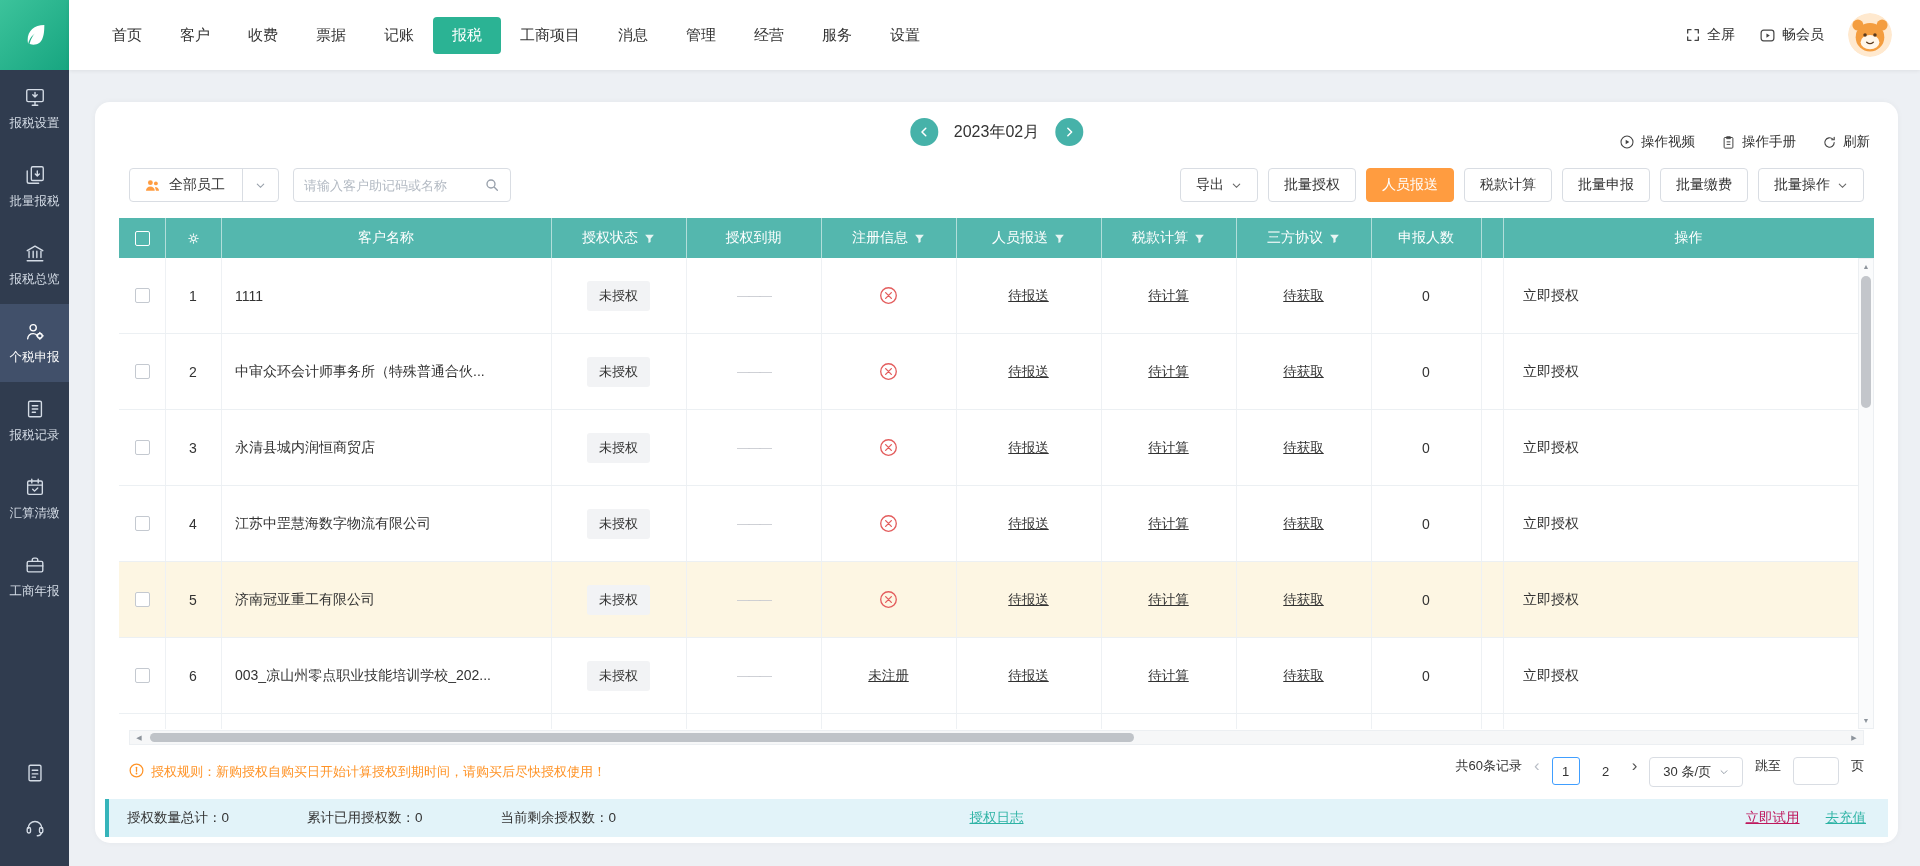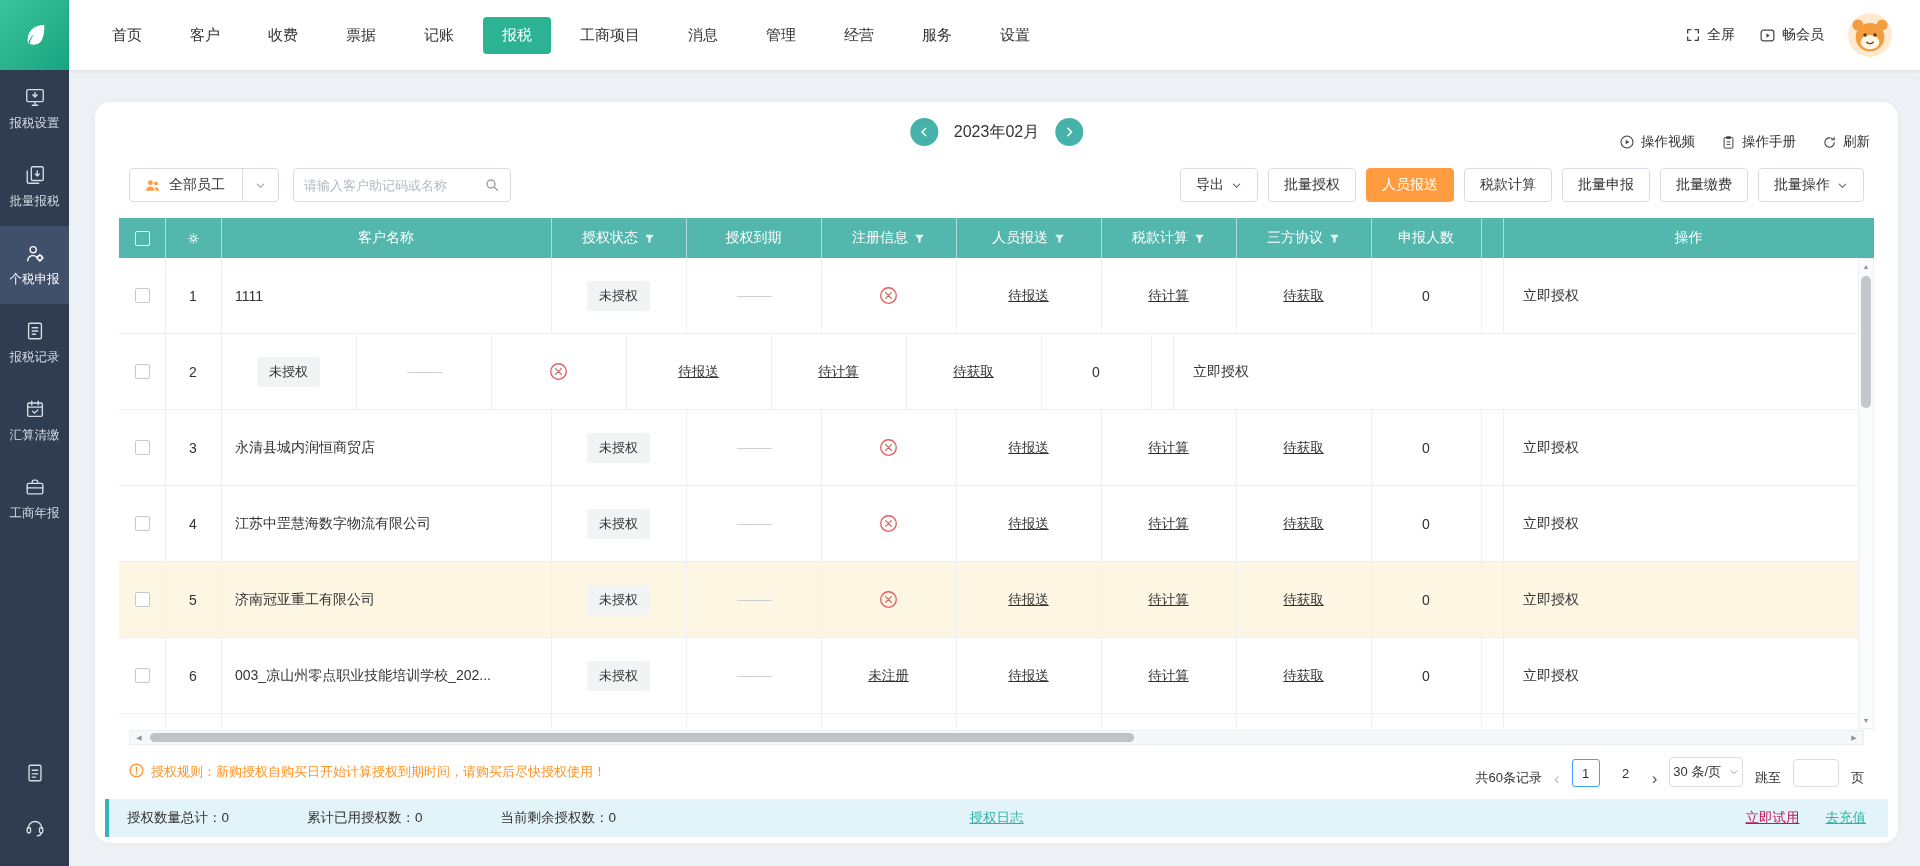--- a/index.html
+++ b/index.html
@@ -13,21 +13,21 @@
   .side-nav{display:flex;flex-direction:column}
   .side-item{height:78px;display:flex;flex-direction:column;align-items:center;justify-content:center;gap:7px;color:#d4dce6;font-size:12.5px;cursor:pointer;white-space:nowrap}
   .side-item.active{background:#41506a;color:#fff}
   .side-ico{display:flex}
   .side-bottom{margin-top:auto;padding-bottom:16px;display:flex;flex-direction:column;gap:8px}
   .side-item.mini{height:46px}
 
   
   .main{flex:1;display:flex;flex-direction:column;min-width:0}
   .topnav{height:70px;background:#fff;display:flex;align-items:center;padding:0 28px 0 24px;box-shadow:0 1px 4px rgba(0,0,0,.07);position:relative;z-index:3;flex-shrink:0}
-  .menu{display:flex;gap:10px}
+  .menu{display:flex;gap:0}
   .menu-item{padding:9px 19px;border-radius:4px;font-size:15px;color:#333;cursor:pointer;white-space:nowrap}
   .menu-item.active{background:#2bb394;color:#fff}
   .nav-right{margin-left:auto;display:flex;align-items:center;gap:24px;font-size:14px;color:#333}
   .nav-link{display:flex;align-items:center;gap:6px;cursor:pointer}
   .avatar{width:44px;height:44px;border-radius:50%;overflow:hidden;cursor:pointer;flex-shrink:0}
 
   
   .content{flex:1;padding:32px 22px 23px 26px;display:flex;min-height:0}
   .card{flex:1;background:#fff;border-radius:15px;box-shadow:0 0 6px rgba(0,0,0,.04);display:flex;flex-direction:column;min-width:0}
   .card-top{position:relative;height:62px;flex-shrink:0}
@@ -86,26 +86,26 @@
   .vs-btn.down{margin-top:auto}
   .vs-thumb{width:10px;height:132px;background:#c3c6cb;border-radius:5px;margin-top:2px;cursor:pointer}
   .hscroll{height:15px;margin:1px 34px 0;display:flex;align-items:center;background:#f6f7f8;border:1px solid #eceff2;flex-shrink:0}
   .hs-btn{width:18px;text-align:center;font-size:7px;color:#8d949c;cursor:pointer}
   .hs-track{flex:1;position:relative;height:100%}
   .hs-thumb{position:absolute;left:2px;top:2px;height:9px;width:58%;background:#bfc3c8;border-radius:5px;cursor:pointer}
 
   
   .footer-row{display:flex;align-items:center;margin:12px 34px 0;flex-shrink:0}
   .rule{display:flex;align-items:flex-start;gap:7px;color:#ff9326;font-size:13px}
-  .pagination{margin-left:auto;display:flex;align-items:flex-end;gap:12px;font-size:13px;color:#333}
+  .pagination{margin-left:auto;display:flex;align-items:flex-start;gap:12px;font-size:13px;color:#333}
   .pg-chev{color:#b9bec6;font-size:17px;cursor:pointer;line-height:1}
   .pg-chev.next{color:#555}
   .pg-num{min-width:28px;height:28px;display:flex;align-items:center;justify-content:center;cursor:pointer;border-radius:3px}
   .pg-num.current{border:1px solid #409eff;background:#fff}
-  .size-select{height:30px;border:1px solid #d9dde3;border-radius:4px;display:flex;align-items:center;gap:8px;padding:0 3px;background:#fff;cursor:pointer}
+  .size-select{height:30px;border:1px solid #d9dde3;border-radius:4px;display:flex;align-items:center;gap:8px;padding:0 13px;background:#fff;cursor:pointer}
   .jump-input{width:46px;height:28px;border:1px solid #d9dde3;border-radius:4px;outline:none;font-family:inherit;text-align:center;font-size:13px}
 
   
   .summary{height:38px;margin:12px 10px 10px;background:#e2f3f9;display:flex;align-items:center;padding:0 22px;font-size:13.5px;color:#333;position:relative;flex-shrink:0}
   .summary::before{content:'';position:absolute;left:0;top:0;bottom:0;width:4px;background:#35b4ba}
   .sum-item{margin-right:78px;white-space:nowrap}
   .log-link{position:absolute;left:50%;transform:translateX(-50%);color:#2eb3a5;text-decoration:underline;cursor:pointer}
   .right-links{margin-left:auto;display:flex;gap:26px}
   .trial{color:#be185d;text-decoration:underline;cursor:pointer}
   .recharge{color:#2eb3a5;text-decoration:underline;cursor:pointer}
@@ -133,20 +133,30 @@
         </div>
         <div class="side-item">
           <span class="side-ico">
             <svg width="22" height="22" viewBox="0 0 24 24" fill="none" stroke="currentColor" stroke-width="1.5" stroke-linecap="round" stroke-linejoin="round">
               <rect x="8" y="3" width="13" height="15" rx="1.5"></rect>
               <path d="M3.5 7.5V19a2 2 0 0 0 2 2H16"></path>
               <path d="M14.5 7.5v5.5m0 0l-2.2-2.2m2.2 2.2l2.2-2.2"></path>
             </svg>
           </span>
           <span class="side-label">批量报税</span>
+        </div>
+        <div class="side-item">
+          <span class="side-ico">
+            <svg width="22" height="22" viewBox="0 0 24 24" fill="none" stroke="currentColor" stroke-width="1.5" stroke-linecap="round" stroke-linejoin="round">
+              <path d="M3.5 9.5L12 4.5l8.5 5"></path>
+              <path d="M5.5 10v7M10 10v7M14 10v7M18.5 10v7"></path>
+              <path d="M3.5 20.5h17"></path>
+            </svg>
+          </span>
+          <span class="side-label">报税总览</span>
         </div>
         <div class="side-item active">
           <span class="side-ico">
             <svg width="22" height="22" viewBox="0 0 24 24" fill="none" stroke="currentColor" stroke-width="1.5" stroke-linecap="round" stroke-linejoin="round">
               <circle cx="10" cy="8.5" r="3.4"></circle>
               <path d="M4 20.5c.4-3.4 2.9-5.7 6-5.7 1.6 0 3 .6 4.1 1.5"></path>
               <circle cx="17.3" cy="17.3" r="2.6"></circle>
               <path d="M17.3 13.6v1.1M17.3 19.9v1.1M21 17.3h-1.1M14.7 17.3h-1.1"></path>
             </svg>
           </span>
@@ -440,20 +450,23 @@
                   <div class="cell c-gap"></div>
                   <div class="cell c-action">
                     <a class="action-link">立即授权</a>
                   </div>
                 </div>
                 <div class="trow">
                   <div class="cell c-check">
                     <span class="cb"></span>
                   </div>
                   <div class="cell c-num">2</div>
+                  <div class="cell c-name">
+                    <span class="nm">中审众环会计师事务所（特殊普通合伙...</span>
+                  </div>
                   <div class="cell c-auth">
                     <span class="pill">未授权</span>
                   </div>
                   <div class="cell c-expire">
                     <span class="dash">———</span>
                   </div>
                   <div class="cell c-reg">
                     <span class="err-wrap">
                       <svg width="19" height="19" viewBox="0 0 20 20">
                         <circle cx="10" cy="10" r="8.2" fill="none" stroke="#e35d5d" stroke-width="1.4"></circle>

